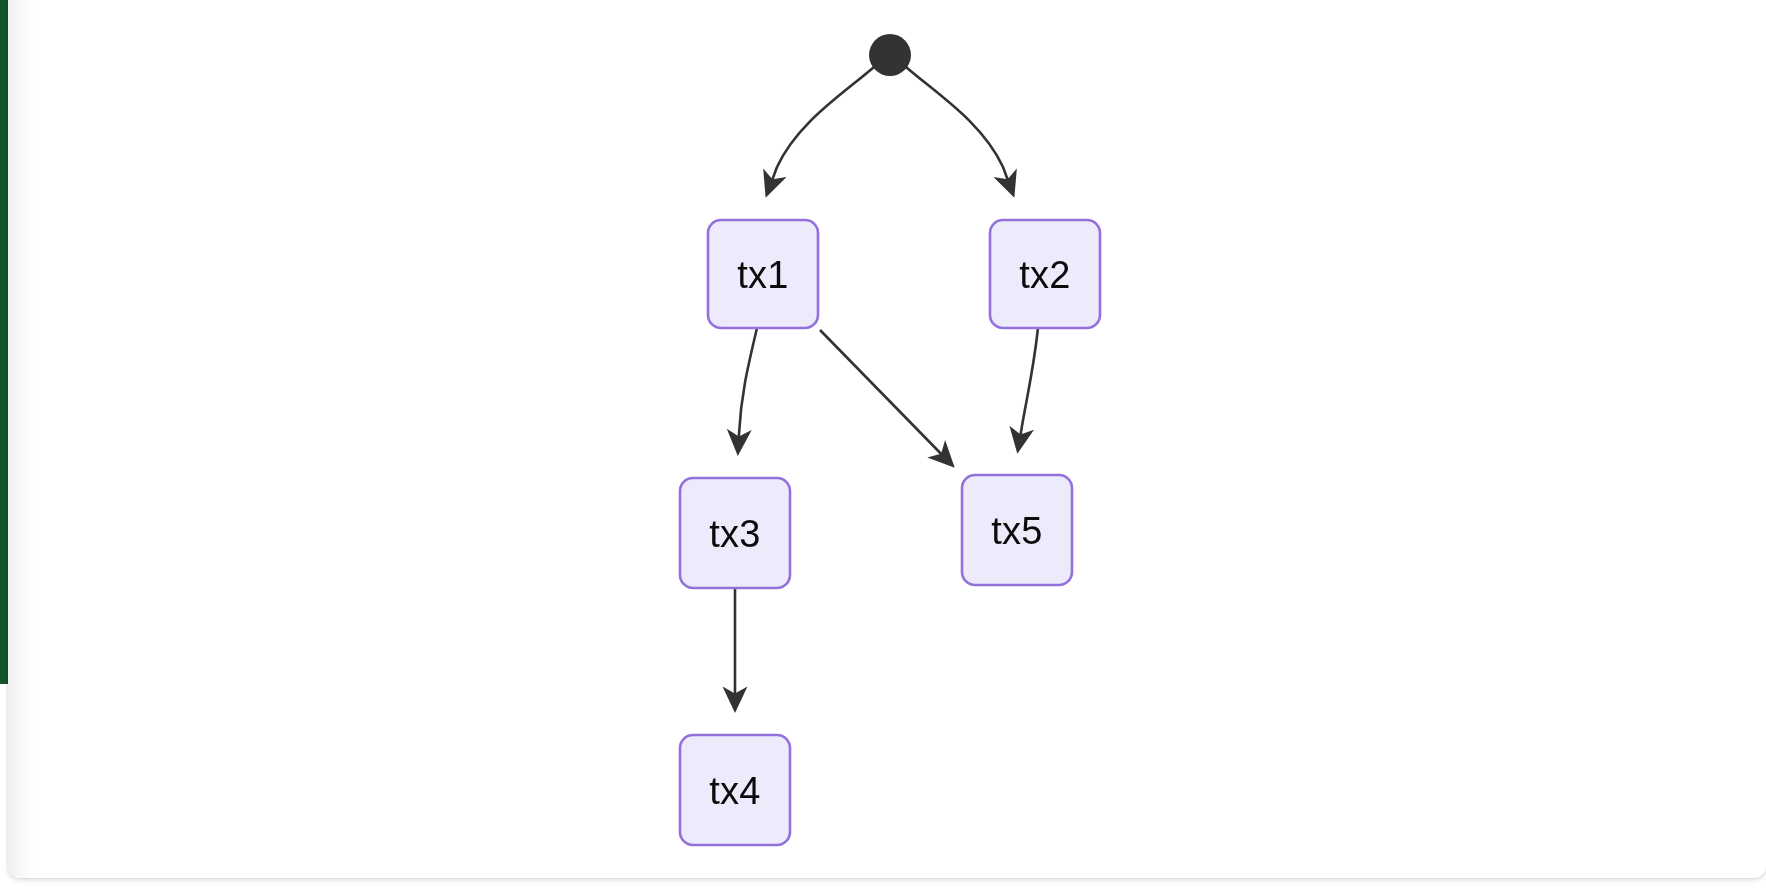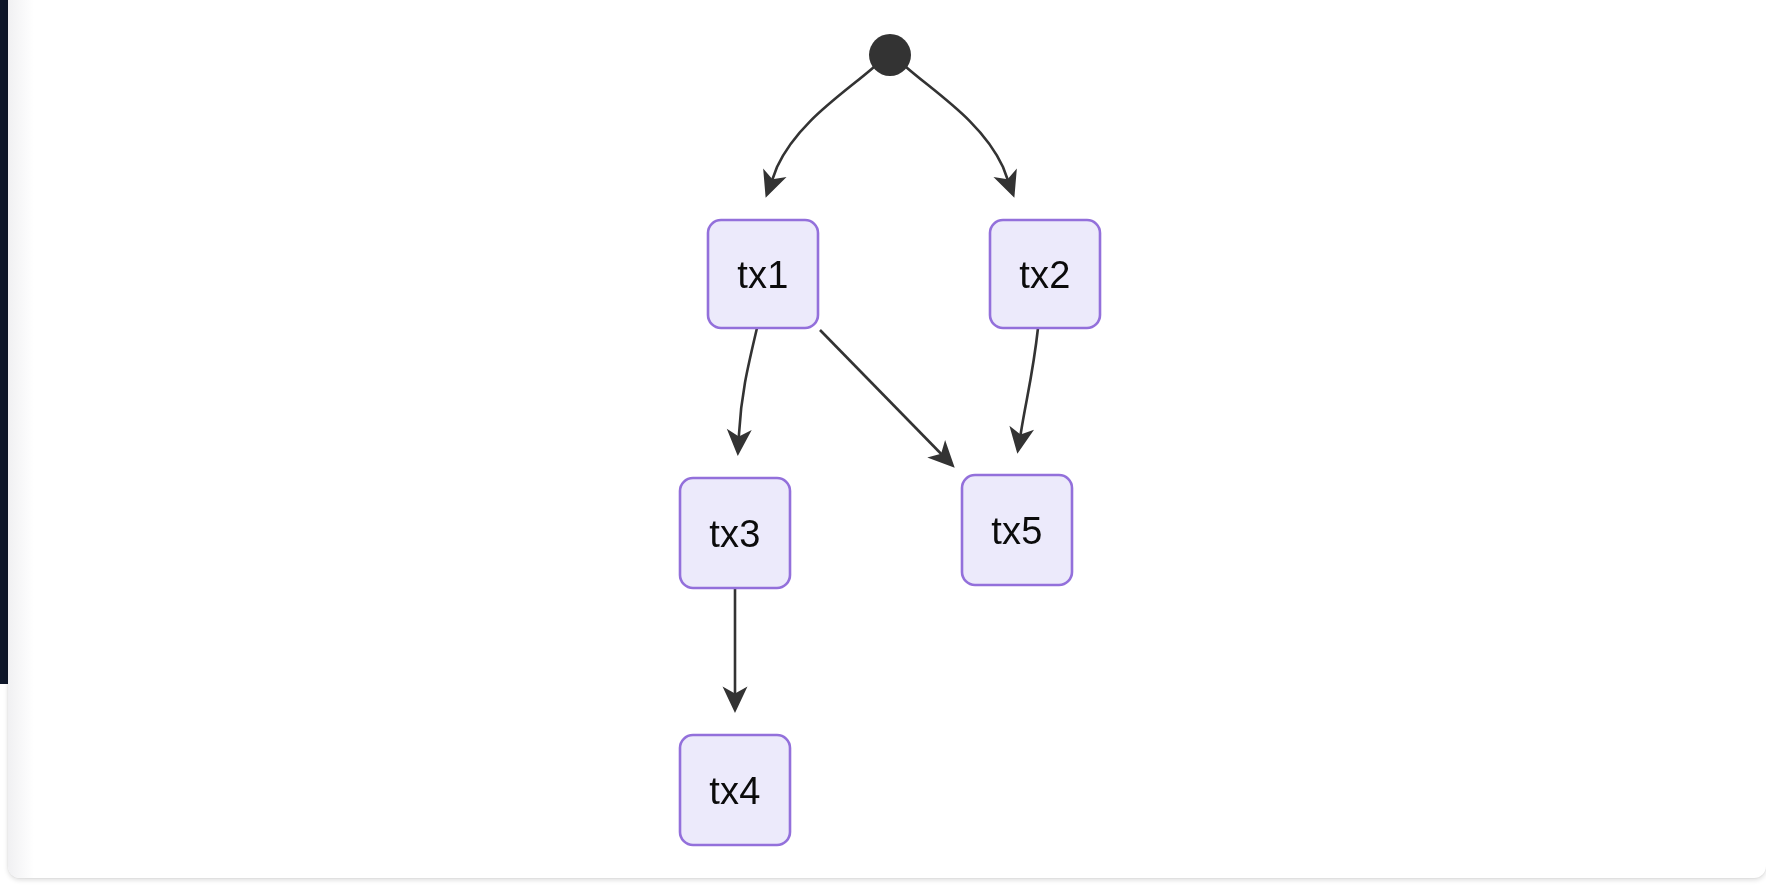--- a/index.html
+++ b/index.html
@@ -11,21 +11,21 @@
     width: 1766px;
     height: 888px;
     overflow: hidden;
     font-family: "Liberation Sans", sans-serif;
   }
 
   #app-root {
     position: relative;
     width: 1766px;
     height: 684px;
-    background: #0f172a;
+    background: #14532d;
   }
 
   
   #diagram-panel {
     position: absolute;
     left: 8px;
     top: -18px;
     width: 1758px;
     height: 896px;
     background: #ffffff;

